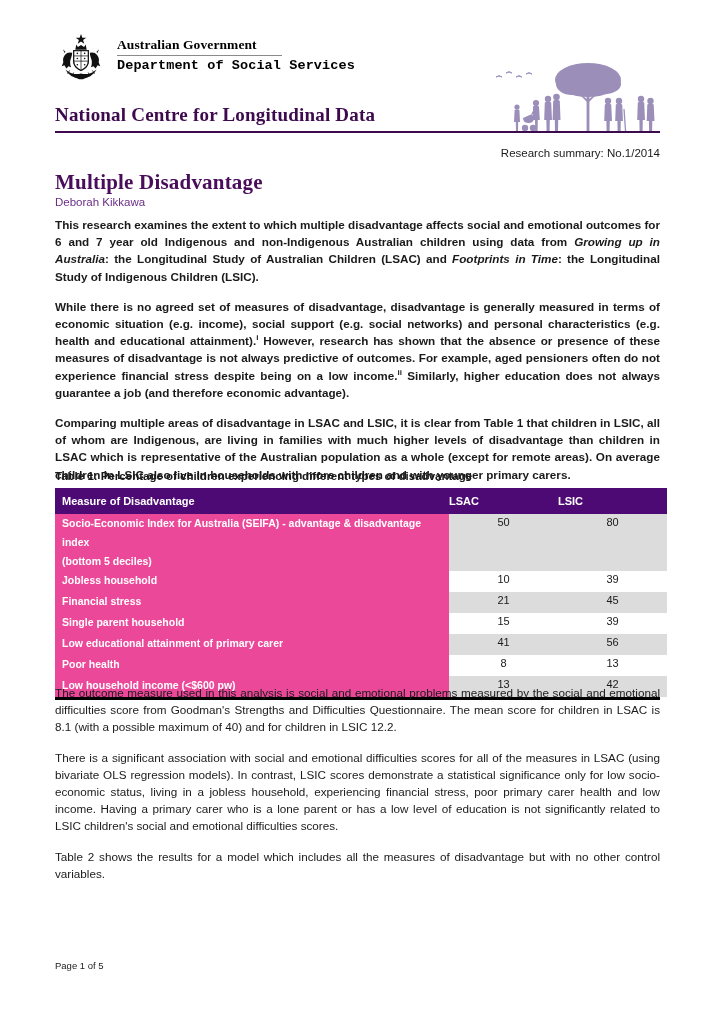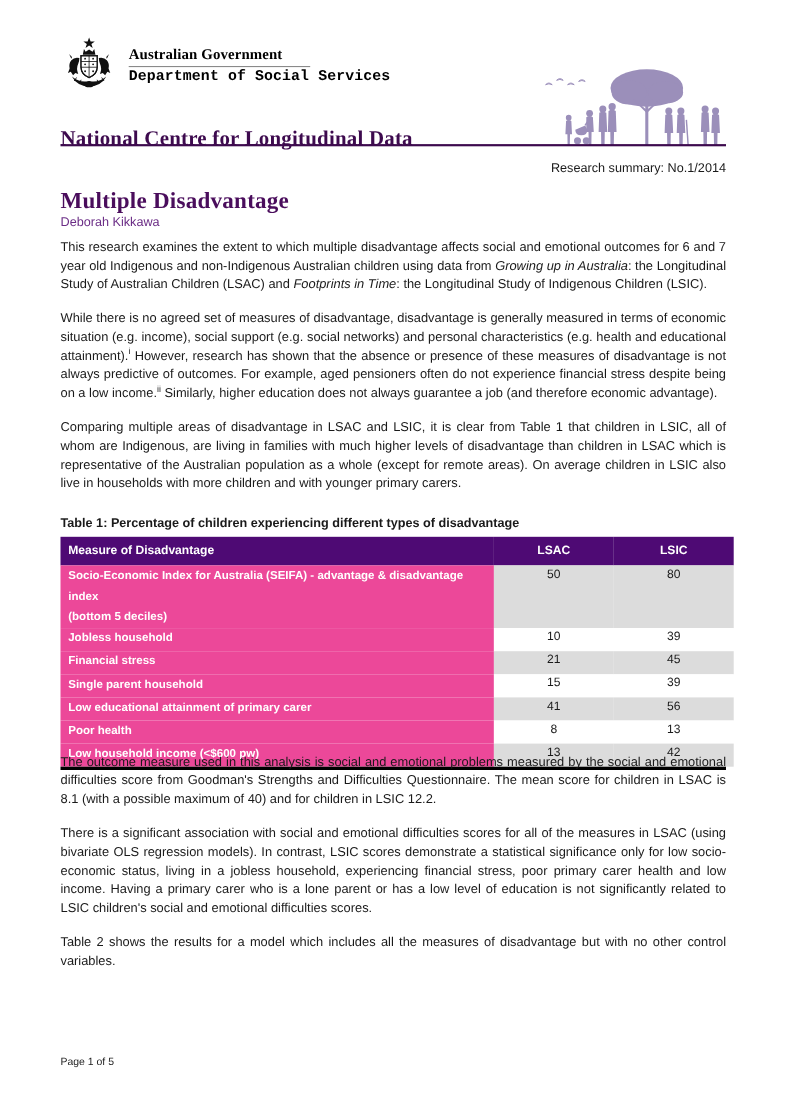--- a/index.html
+++ b/index.html
@@ -29,21 +29,21 @@
     position: absolute;
     left: 55px;
     top: 32px;
     width: 605px;
     height: 100px;
   }
   .crest-block {
     position: absolute;
     left: 0; top: 0;
     display: flex;
-    align-items: center;
+    align-items: flex-start;
   }
   .crest {
     width: 52px;
     height: 52px;
     flex: 0 0 52px;
     margin-right: 10px;
   }
   .gov-lines {
     padding-top: 5px;
   }
@@ -66,21 +66,21 @@
     font-weight: bold;
     font-size: 13.5px;
     color: #000000;
     letter-spacing: 0.1px;
     line-height: 16px;
   }
 
   .ncld-title {
     position: absolute;
     left: 0;
-    top: 84px;
+    top: 72px;
     font-family: "Liberation Serif", serif;
     font-weight: bold;
     font-size: 19px;
     color: #3d0a4e;
     letter-spacing: 0.2px;
   }
 
   .banner-art {
     position: absolute;
     right: 0;
@@ -126,20 +126,21 @@
     font-size: 11.5px;
     color: #6b2d86;
   }
 
   
   .body-area {
     position: absolute;
     left: 55px;
     top: 216px;
     width: 605px;
+    font-weight: bold;
   }
   p.para {
     margin: 0 0 13px 0;
     font-size: 11.7px;
     line-height: 17.2px;
     text-align: justify;
     color: #1a1a1a;
   }
   p.para.last { margin-bottom: 0; }
   .it { font-style: italic; }
@@ -178,21 +179,21 @@
     font-weight: bold;
     height: 26px;
     vertical-align: middle;
   }
   th.c-measure {
     text-align: left;
     padding-left: 7px !important;
     width: 387px;
   }
   th.c-lsac, th.c-lsic {
-    text-align: center;
+    text-align: left;
     width: 109px;
   }
   table.t1 td.measure {
     background: #ec4899;
     color: #ffffff;
     font-size: 10.5px;
     font-weight: bold;
     text-align: left;
     padding: 0 7px !important;
     line-height: 19px;

